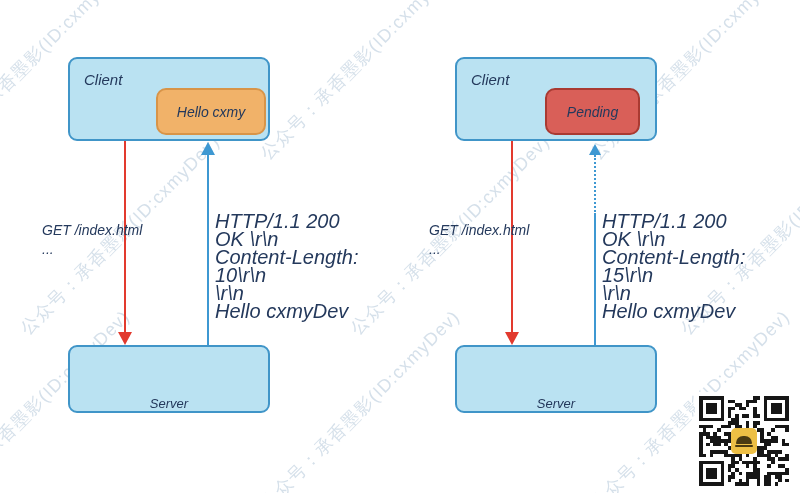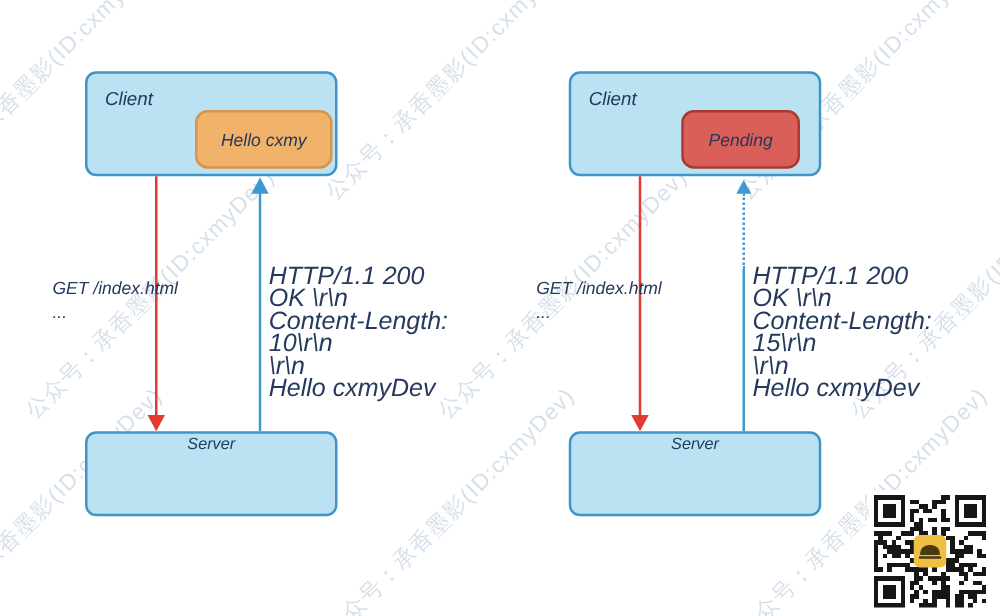--- a/index.html
+++ b/index.html
@@ -19,21 +19,21 @@
   }
   
   .diagram{position:absolute;top:0;width:320px;height:493px;z-index:2;font-style:italic;}
   .box{
     position:absolute;border-radius:9px;
     background:var(--box-fill,#bae2f2);
     border:2px solid var(--box-border,#4095c8);
     box-sizing:border-box;
   }
   .client-box{left:68px;top:57px;width:202px;height:84px;}
-  .server-box{left:68px;top:345px;width:202px;height:68px;display:flex;align-items:flex-start;justify-content:center;}
+  .server-box{left:68px;top:345px;width:202px;height:68px;display:flex;align-items:flex-end;justify-content:center;}
   .client-label{position:absolute;left:14px;top:12px;font-size:15px;}
   .server-label{font-size:13px;}
   .state-box{
     position:absolute;top:29px;height:47px;border-radius:10px;
     box-sizing:border-box;display:flex;align-items:center;justify-content:center;
     font-size:14px;
   }
   .state-hello{left:86px;width:110px;background:var(--orange-fill,#f1b269);border:2px solid var(--orange-border,#d89448);}
   .state-pending{left:88px;width:95px;background:var(--red-fill,#d95f58);border:2.5px solid var(--red-border,#a93a32);}
   

